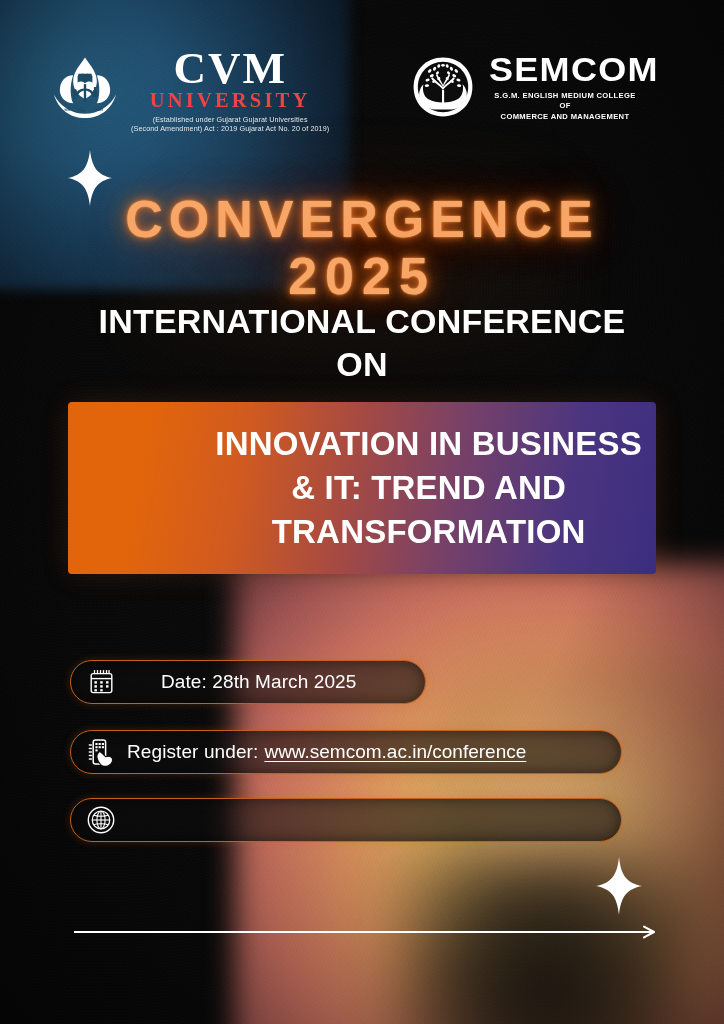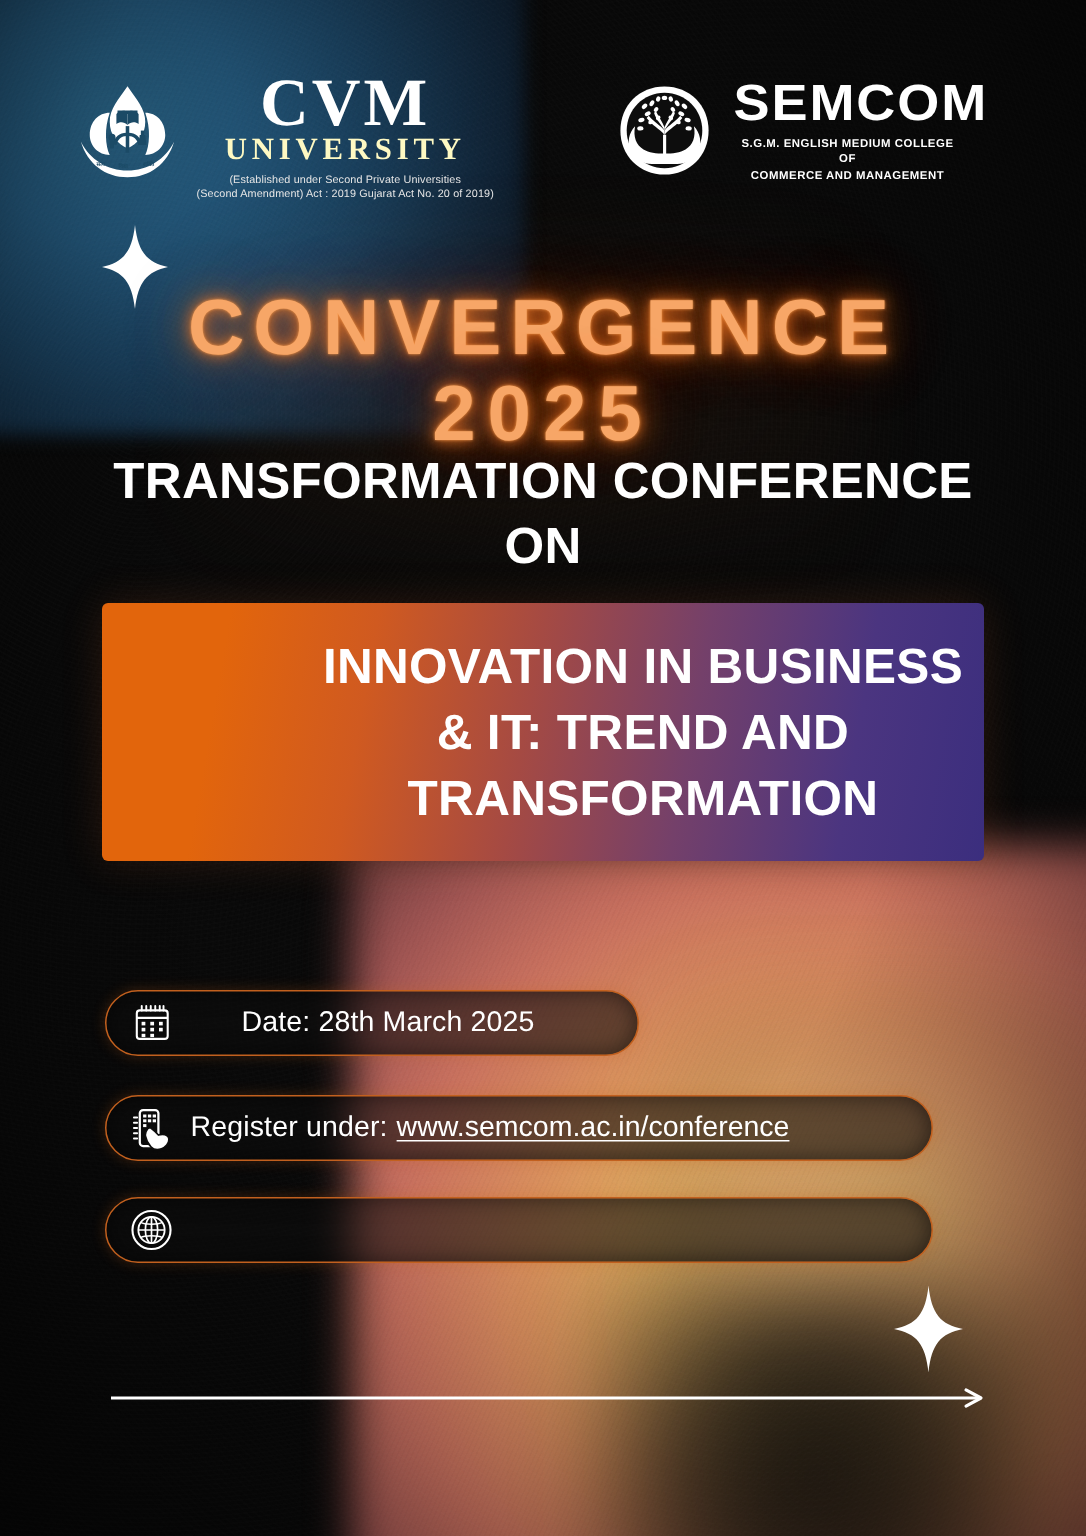--- a/index.html
+++ b/index.html
@@ -103,21 +103,21 @@
     font-size: 45px;
     letter-spacing: 2px;
     color: #ffffff;
     line-height: .92;
   }
   .cvm-sub {
     font-family: "Liberation Serif", serif;
     font-weight: bold;
     font-size: 20.5px;
     letter-spacing: 3.2px;
-    color: #fef9c3;
+    color: #ef4444;
     line-height: 1.05;
     margin-top: 1px;
   }
   .cvm-fine {
     font-family: "Liberation Sans", sans-serif;
     font-size: 7.2px;
     color: #e6e6e6;
     line-height: 1.25;
     text-align: center;
     margin-top: 3px;
@@ -311,21 +311,21 @@
             <text x="22" y="78">सत्य</text>
             <text x="42" y="80">विद्या</text>
             <text x="64" y="78">शक्ति</text>
           </g>
         </svg>
       </span>
       <div class="cvm-text">
         <div class="cvm-main">CVM</div>
         <div class="cvm-sub">UNIVERSITY</div>
         <div class="cvm-fine">
-          <div>(Established under Second Private Universities</div>
+          <div>(Established under Gujarat Gujarat Universities</div>
           <div>(Second Amendment) Act : 2019 Gujarat Act No. 20 of 2019)</div>
         </div>
       </div>
     </div>
 
     <div class="logo-semcom">
       <span class="semcom-emblem-wrap">
         <svg class="semcom-emblem" viewBox="0 0 100 100" xmlns="http://www.w3.org/2000/svg">
           <path d="M50 8 C74 8 92 26 92 50 C92 74 74 92 50 92 C26 92 8 74 8 50 C8 26 26 8 50 8 Z" fill="#ffffff"></path>
           <path d="M50 14 C70 14 86 30 86 50 C86 70 70 86 50 86 C30 86 14 70 14 50 C14 30 30 14 50 14 Z" fill="#0d0d0d"></path>
@@ -378,21 +378,21 @@
       <path d="M23 0 C25 19 31 26 46 29 C31 32 25 39 23 58 C21 39 15 32 0 29 C15 26 21 19 23 0 Z" fill="#ffffff"></path>
     </svg>
   </div>
 
   <div class="event-title">
     <span class="line1">CONVERGENCE</span>
     <span class="line2">2025</span>
   </div>
 
   <div class="conf-label">
-    <div>TRANSFORMATION CONFERENCE</div>
+    <div>INTERNATIONAL CONFERENCE</div>
     <div>ON</div>
   </div>
 
   <div class="theme-banner">
     <div class="theme-text">
       <div>INNOVATION IN BUSINESS</div>
       <div>&amp; IT: TREND AND</div>
       <div>TRANSFORMATION</div>
     </div>
   </div>

